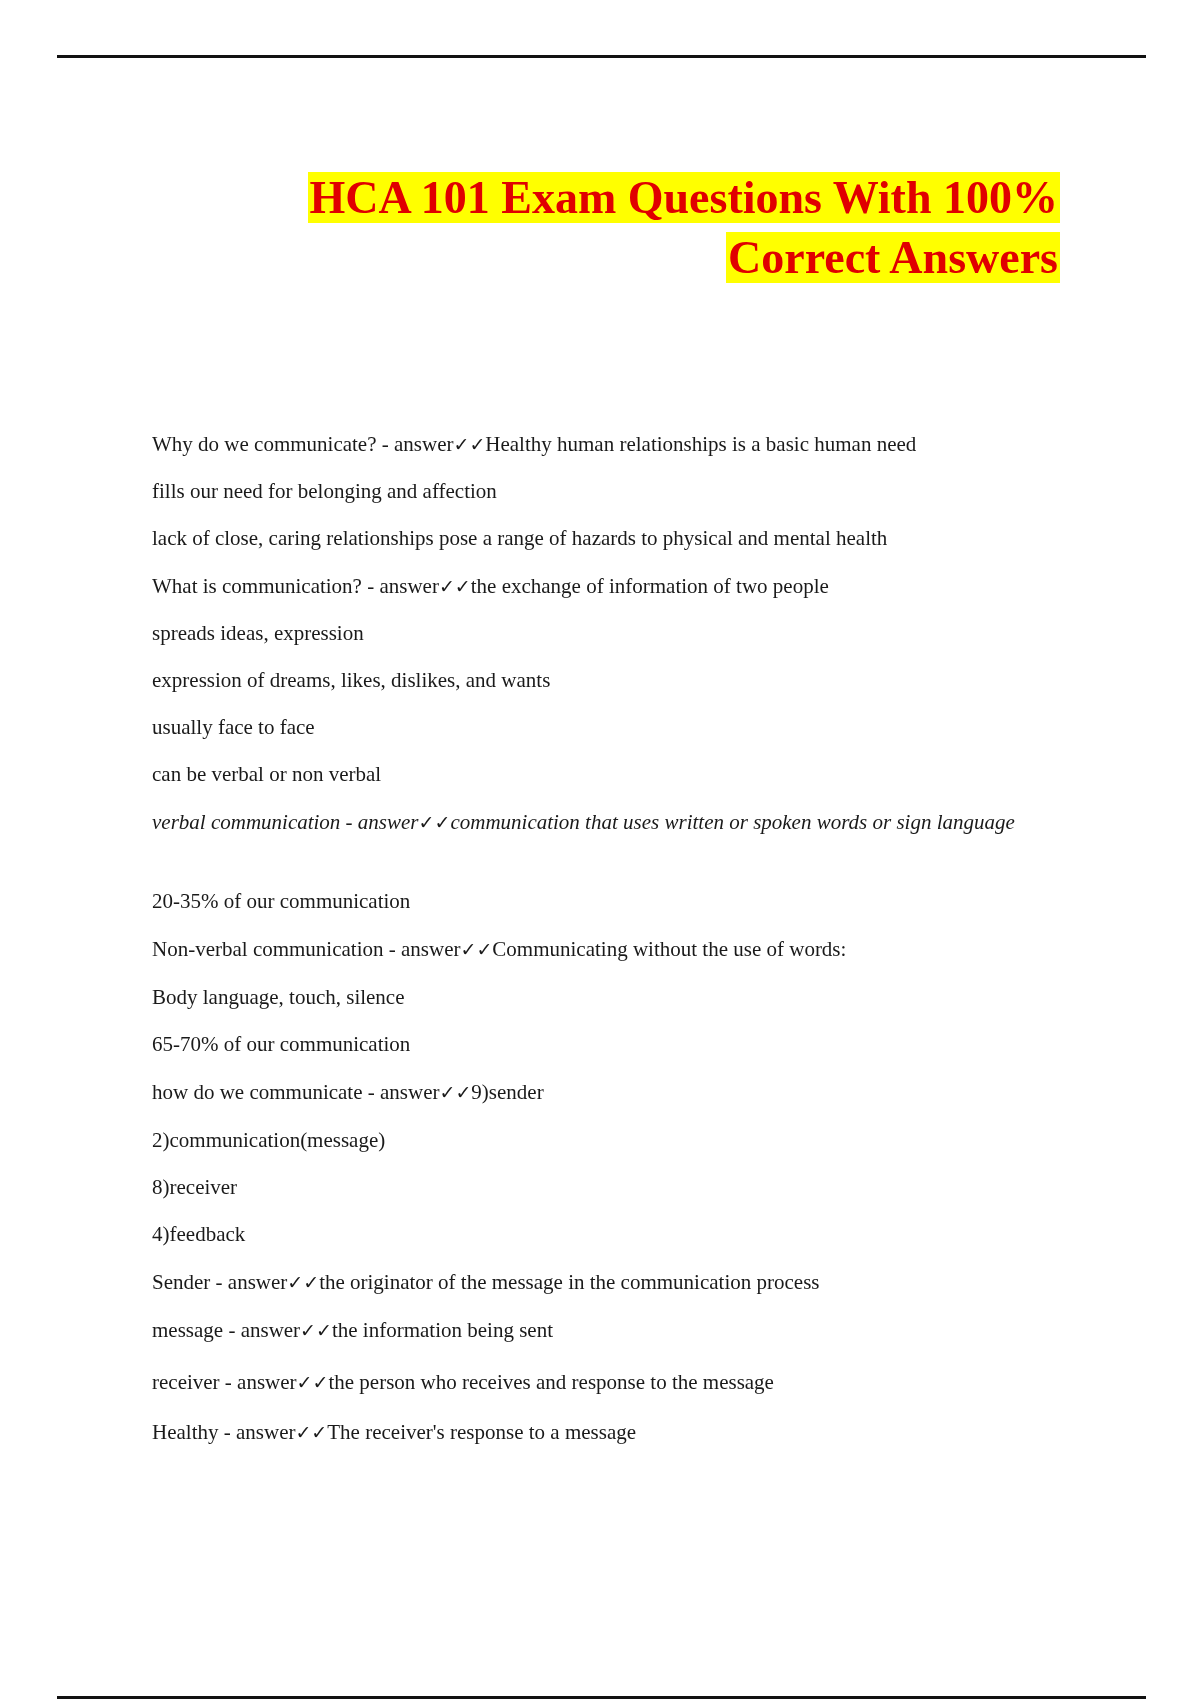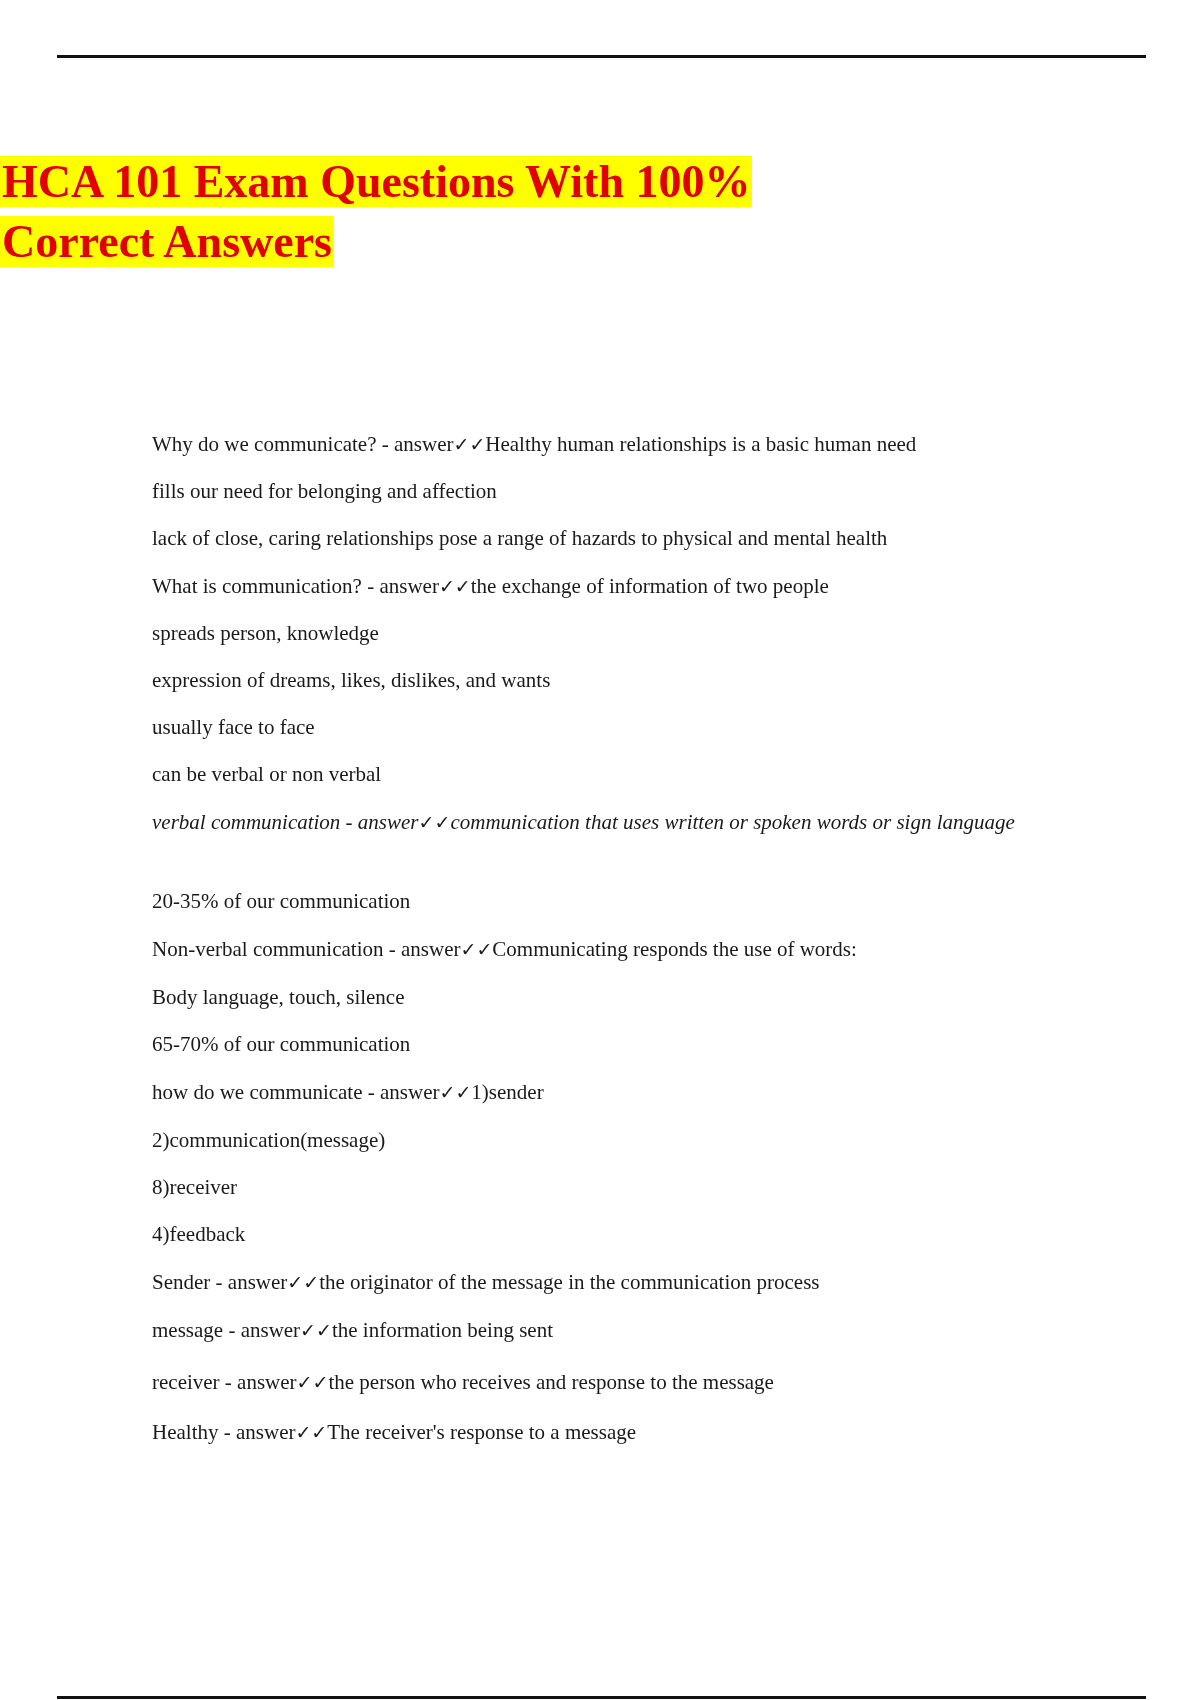--- a/index.html
+++ b/index.html
@@ -1,21 +1,21 @@
 <!DOCTYPE html>
 <html><head>
   <meta charset="utf-8">
   <style>
     html, body { margin: 0; padding: 0; background: #ffffff; }
     body { width: 1200px; height: 1700px; position: relative; overflow: hidden;
            font-family: "Liberation Serif", "DejaVu Serif", serif; color: #1a1a1a; }
     .rule { position: absolute; left: 57px; width: 1089px; height: 3px; background: #111; }
     .rule.top { top: 55px; }
     .rule.bottom { top: 1696px; }
-    .title { position: absolute; top: 152px; left: 0; width: 1060px; text-align: left;
+    .title { position: absolute; top: 168px; left: 0; width: 1060px; text-align: right;
              font-family: "Liberation Serif", "DejaVu Serif", serif; font-weight: bold;
              font-size: 46px; line-height: 60px; color: #e00000; }
     .title span { background: #ffff00; padding: 0 2px; }
     .content { position: absolute; left: 146px; top: 0; width: 920px; }
     .line { position: absolute; left: 6px; font-size: 21px; line-height: 24px; white-space: nowrap; }
     .line.wrap { white-space: normal; width: 920px; font-style: italic; }
     .check { font-family: "DejaVu Sans", sans-serif; font-size: 19px; }
   </style>
 </head>
 <body>
@@ -25,30 +25,30 @@
 <div class="title">
   <span>HCA 101 Exam Questions With 100%</span><br>
   <span>Correct Answers</span>
 </div>
 
 <div class="content">
   <div class="line" style="top:432px"><span>Why do we communicate? - answer</span><span class="check">✓✓</span><span>Healthy human relationships is a basic human need</span></div>
   <div class="line" style="top:479px">fills our need for belonging and affection</div>
   <div class="line" style="top:526px">lack of close, caring relationships pose a range of hazards to physical and mental health</div>
   <div class="line" style="top:574px"><span>What is communication? - answer</span><span class="check">✓✓</span><span>the exchange of information of two people</span></div>
-  <div class="line" style="top:621px">spreads person, knowledge</div>
+  <div class="line" style="top:621px">spreads ideas, expression</div>
   <div class="line" style="top:668px">expression of dreams, likes, dislikes, and wants</div>
   <div class="line" style="top:715px">usually face to face</div>
   <div class="line" style="top:762px">can be verbal or non verbal</div>
   <div class="line wrap" style="top:810px"><span>verbal communication - answer</span><span class="check">✓✓</span><span>communication that uses written or spoken words or sign language</span></div>
   <div class="line" style="top:889px">20-35% of our communication</div>
-  <div class="line" style="top:937px"><span>Non-verbal communication - answer</span><span class="check">✓✓</span><span>Communicating responds the use of words:</span></div>
+  <div class="line" style="top:937px"><span>Non-verbal communication - answer</span><span class="check">✓✓</span><span>Communicating without the use of words:</span></div>
   <div class="line" style="top:985px">Body language, touch, silence</div>
   <div class="line" style="top:1032px">65-70% of our communication</div>
-  <div class="line" style="top:1080px"><span>how do we communicate - answer</span><span class="check">✓✓</span><span>1)sender</span></div>
+  <div class="line" style="top:1080px"><span>how do we communicate - answer</span><span class="check">✓✓</span><span>9)sender</span></div>
   <div class="line" style="top:1128px">2)communication(message)</div>
   <div class="line" style="top:1175px">8)receiver</div>
   <div class="line" style="top:1222px">4)feedback</div>
   <div class="line" style="top:1270px"><span>Sender - answer</span><span class="check">✓✓</span><span>the originator of the message in the communication process</span></div>
   <div class="line" style="top:1318px"><span>message - answer</span><span class="check">✓✓</span><span>the information being sent</span></div>
   <div class="line" style="top:1370px"><span>receiver - answer</span><span class="check">✓✓</span><span>the person who receives and response to the message</span></div>
   <div class="line" style="top:1420px"><span>Healthy - answer</span><span class="check">✓✓</span><span>The receiver's response to a message</span></div>
 </div>
 
 <div class="rule bottom"></div>

